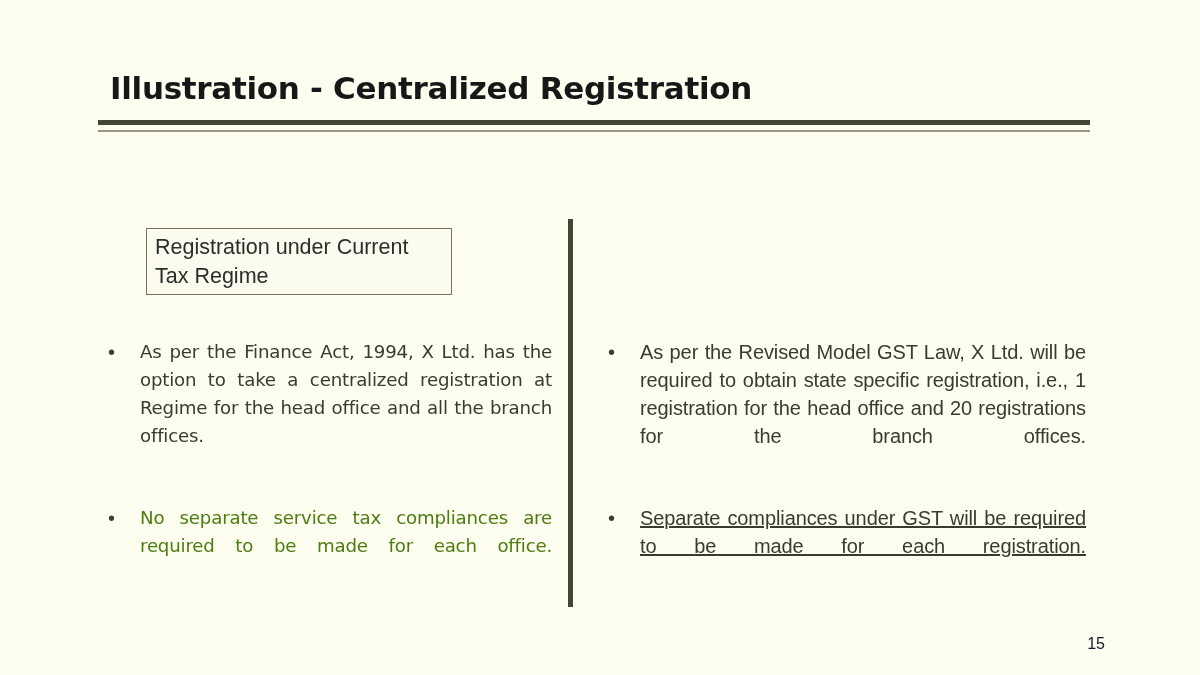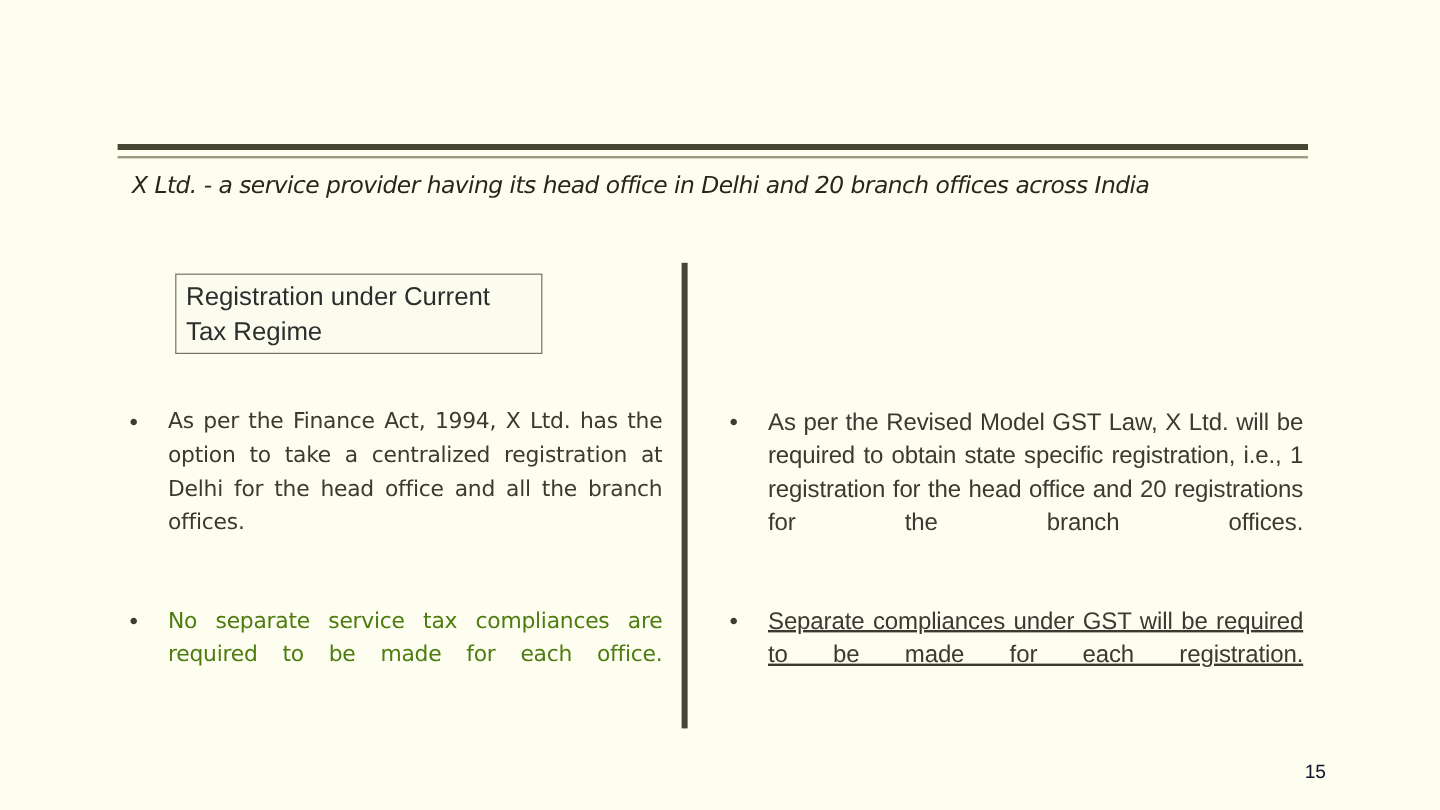--- a/index.html
+++ b/index.html
@@ -161,37 +161,37 @@
     font-family: "Liberation Sans", sans-serif;
     font-size: 16px;
     color: #0f172a;
   }
 </style>
 </head>
 <body>
 
 <div class="slide" style="background: rgb(253, 253, 240);">
 
+  <h1 class="slide-title" style="color: rgb(23, 23, 23);">Illustration - Centralized Registration</h1>
 
   <div class="rule-thick" style="background: rgb(69, 69, 52);"></div>
   <div class="rule-thin" style="background: rgb(154, 154, 128);"></div>
 
-  <div class="subtitle">X Ltd.  - a service provider having its head office in Delhi and 20 branch offices across India</div>
 
   <div class="v-divider" style="background: rgb(69, 69, 52);"></div>
 
   <div class="header-box left" style="border-color: rgb(117, 117, 94);">
     <span>Registration under Current Tax Regime</span>
   </div>
 
 
   <div class="col left">
     <div class="bullet">
       <span class="bullet-marker">•</span>
-      <span class="bullet-text" style="color: rgb(58, 58, 48); text-align-last: left;">As per the Finance Act, 1994, X Ltd. has the option to take a centralized registration at Delhi for the head office and all the branch offices.</span>
+      <span class="bullet-text" style="color: rgb(58, 58, 48); text-align-last: left;">As per the Finance Act, 1994, X Ltd. has the option to take a centralized registration at Regime for the head office and all the branch offices.</span>
     </div>
     <div class="bullet">
       <span class="bullet-marker">•</span>
       <span class="bullet-text" style="color: #4d7c0f; text-align-last: left;">No separate service tax compliances are required to be made for each office.</span>
     </div>
   </div>
 
   <div class="col right">
     <div class="bullet">
       <span class="bullet-marker">•</span>

